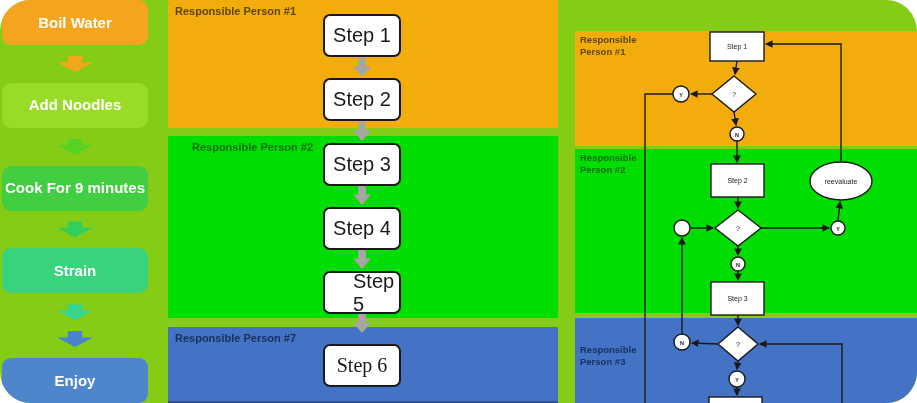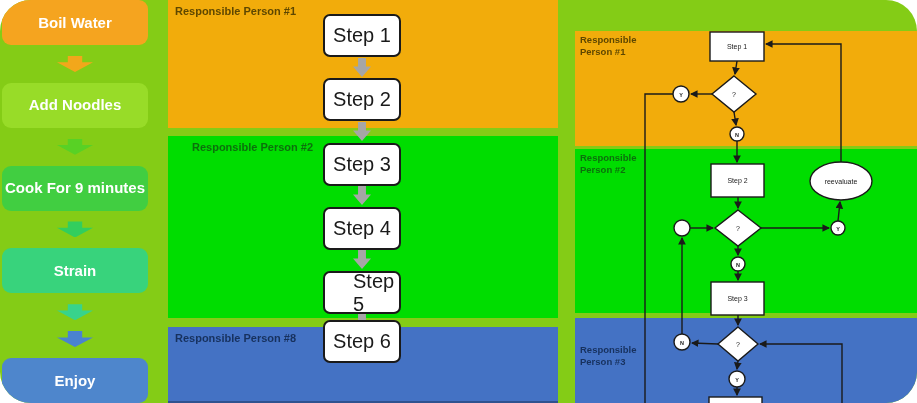--- a/index.html
+++ b/index.html
@@ -29,21 +29,21 @@
   .mid-lane-2 { top: 136px; height: 182px; }
   .mid-lane-3 { top: 327px; height: 76px; border-bottom: 2px solid #2F528F; }
   .mid-lane-label { position: absolute; left: 7px; top: 5px; font-size: 11px; font-weight: 700; }
   .mid-step {
     position: absolute; left: 155px; width: 78px; height: 43px;
     background: #ffffff; border: 2px solid #1a1a1a; border-radius: 7px;
     display: flex; align-items: center; justify-content: center;
     font-size: 20px; color: #1a1a1a;
   }
   .ms-1 { top: 14px; } .ms-2 { top: 78px; } .ms-3 { top: 143px; }
-  .ms-4 { top: 207px; } .ms-5 { top: 271px; padding-left: 28px; } .ms-6 { top: 320px; }
+  .ms-4 { top: 207px; } .ms-5 { top: 271px; padding-left: 28px; } .ms-6 { top: 344px; font-family: Liberation Serif, serif; }
   .mid-arrow {
     position: absolute; left: 185px; width: 18px; height: 19px;
     clip-path: polygon(28% 0, 72% 0, 72% 45%, 100% 45%, 50% 100%, 0 45%, 28% 45%);
   }
   .ma-1 { top: 58px; } .ma-2 { top: 122px; } .ma-3 { top: 186px; }
   .ma-4 { top: 250px; } .ma-5 { top: 314px; }
 
   
   .right-panel { position: absolute; left: 572px; top: 16px; width: 345px; height: 403px; margin-top: 12px; }
   .right-panel svg { display: block; }
@@ -71,21 +71,21 @@
     <div class="lf-box" style="background: rgb(78, 134, 204);">Enjoy</div>
   </div>
 
   <div class="mid">
     <div class="mid-lane mid-lane-1" style="background: rgb(242, 172, 11);"></div>
     <div class="mid-lane mid-lane-2" style="background: rgb(0, 221, 0);"></div>
     <div class="mid-lane mid-lane-3" style="background: rgb(68, 114, 196);"></div>
 
     <div class="mid-lane-label" style="top: 5px; color: rgb(94, 71, 0);">Responsible Person #1</div>
     <div class="mid-lane-label" style="top: 141px; color: rgb(12, 112, 12); margin-left: 17px;">Responsible Person #2</div>
-    <div class="mid-lane-label" style="top: 332px; color: rgb(23, 49, 94);">Responsible Person #8</div>
+    <div class="mid-lane-label" style="top: 332px; color: rgb(23, 49, 94);">Responsible Person #7</div>
 
     <div class="mid-step ms-1">Step 1</div>
     <div class="mid-arrow ma-1" style="background: rgb(166, 166, 166);"></div>
     <div class="mid-step ms-2">Step 2</div>
     <div class="mid-arrow ma-2" style="background: rgb(166, 166, 166);"></div>
     <div class="mid-step ms-3">Step 3</div>
     <div class="mid-arrow ma-3" style="background: rgb(166, 166, 166);"></div>
     <div class="mid-step ms-4">Step 4</div>
     <div class="mid-arrow ma-4" style="background: rgb(166, 166, 166);"></div>
     <div class="mid-step ms-5">Step 5</div>

